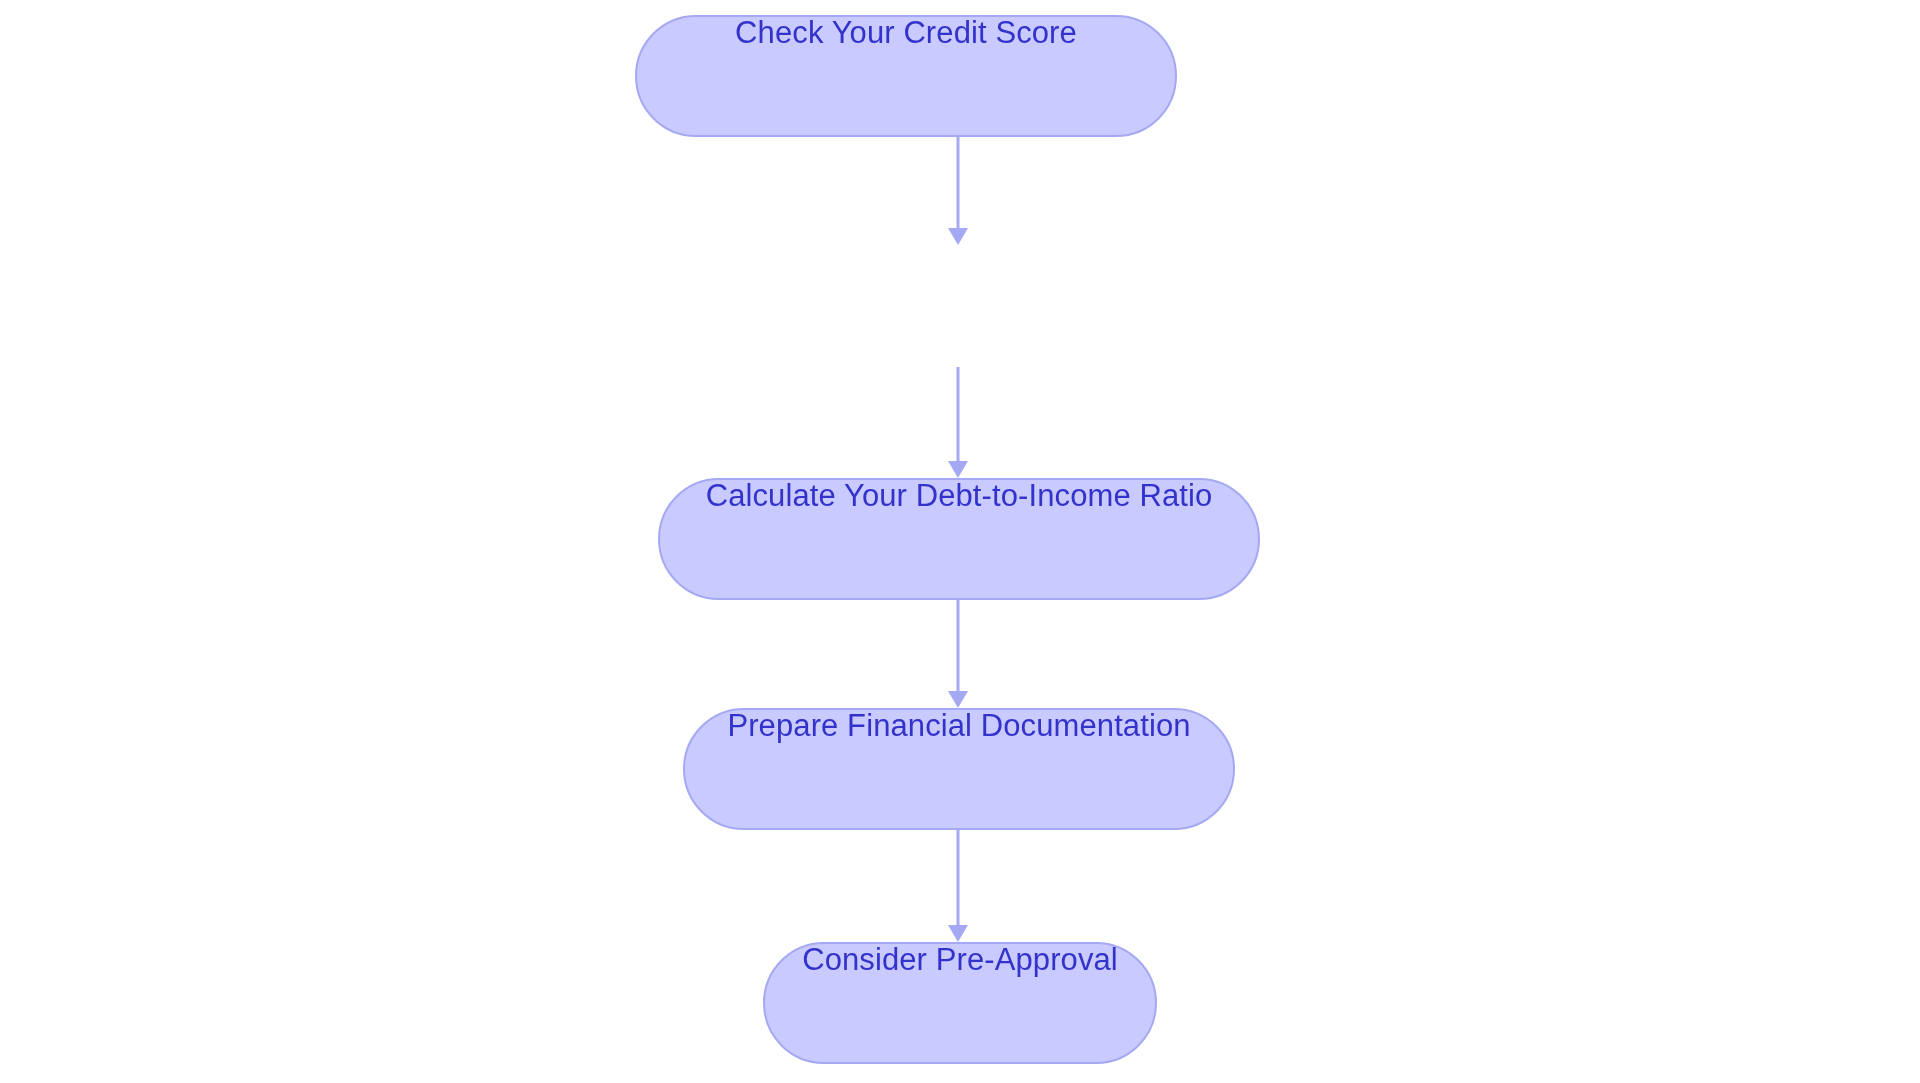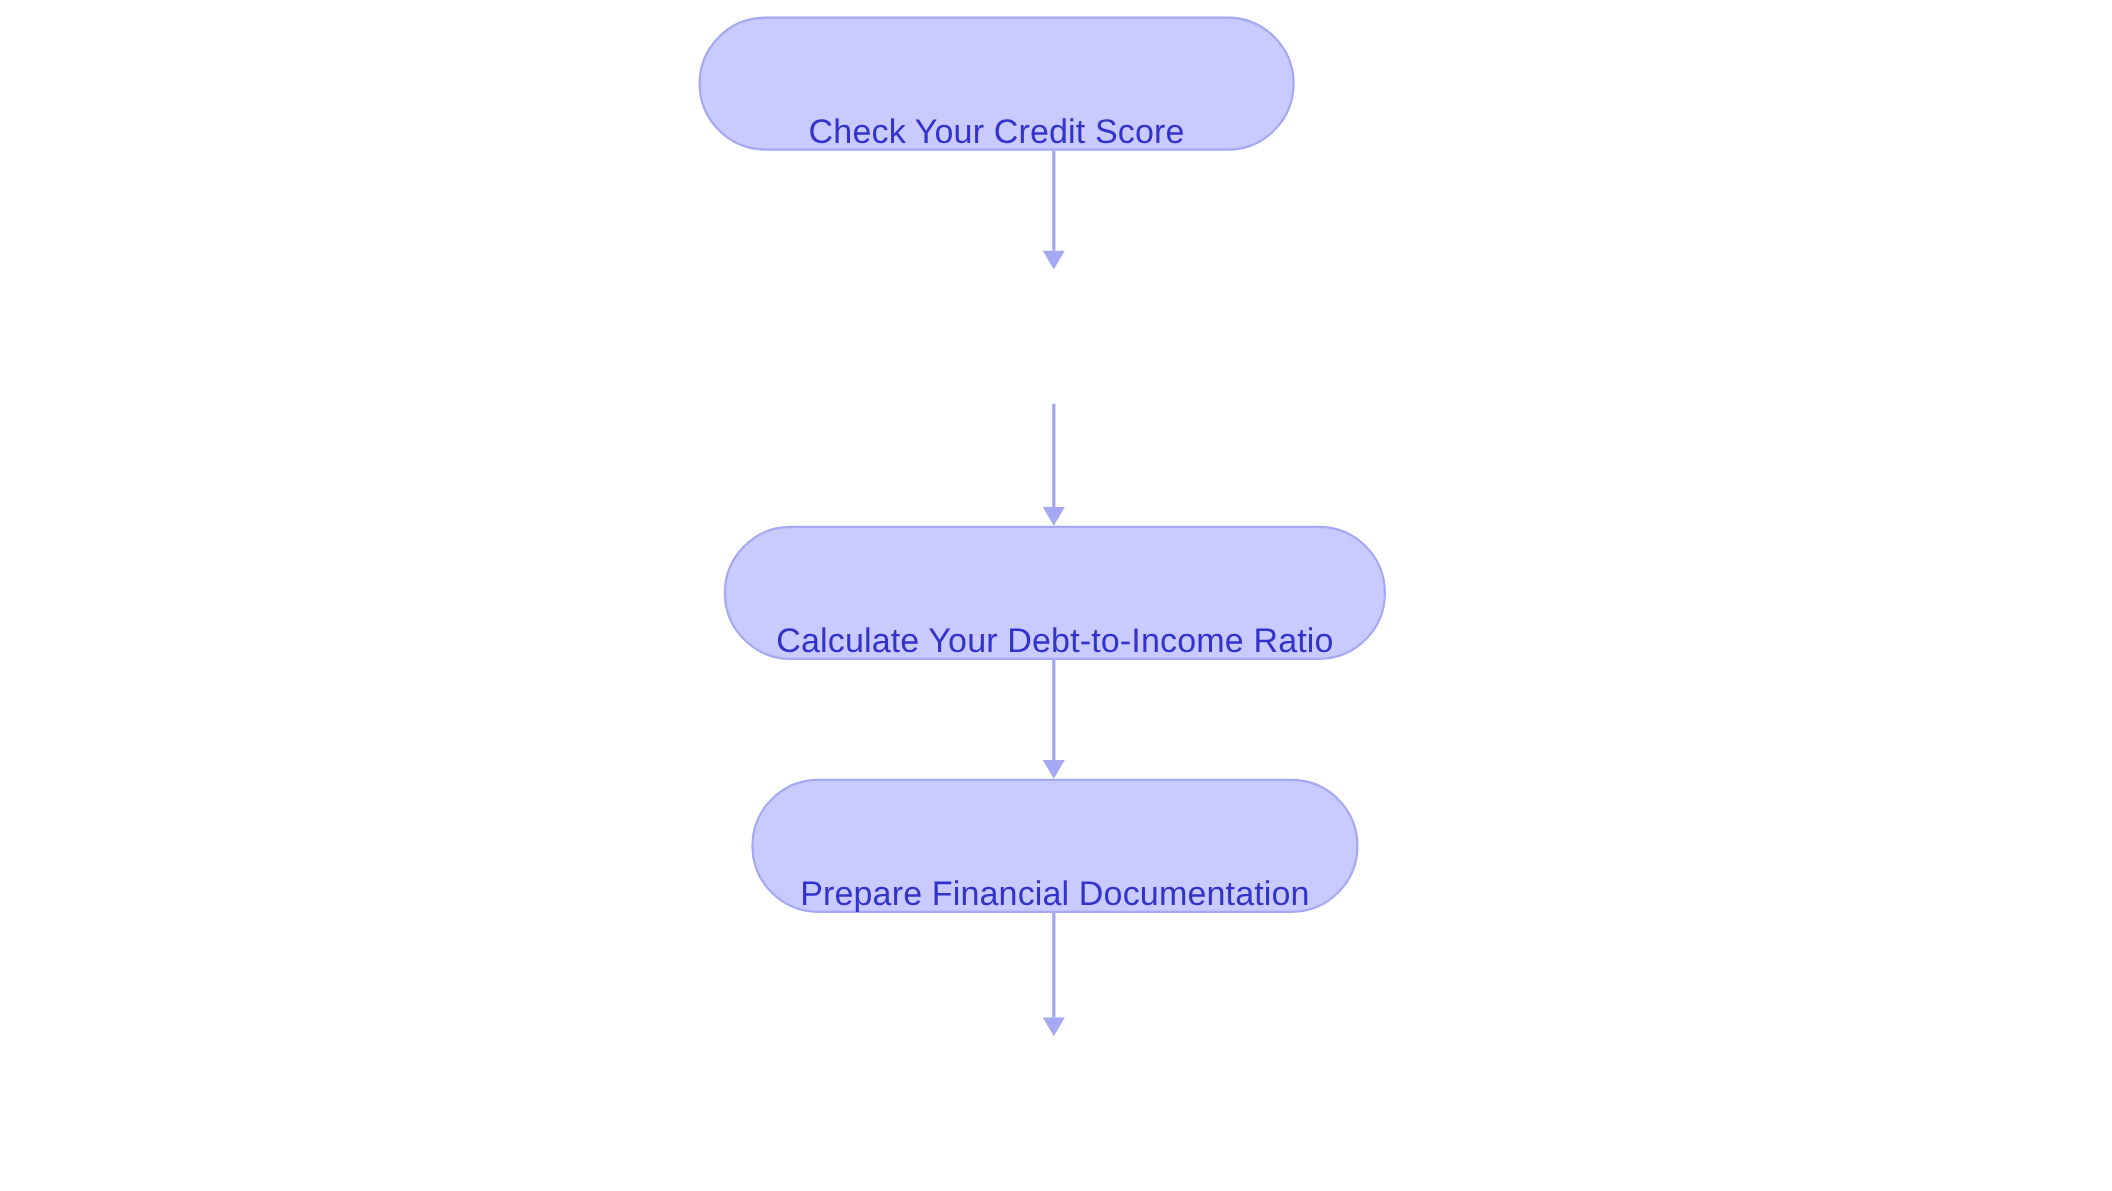--- a/index.html
+++ b/index.html
@@ -18,21 +18,21 @@
     position: relative;
     width: 1920px;
     height: 1083px;
     background: #ffffff;
   }
 
   .node {
     position: absolute;
     box-sizing: border-box;
     display: flex;
-    align-items: flex-end;
+    align-items: flex-start;
     justify-content: center;
     background: #c9caff;
     border: 2px solid #a5a8f3;
     border-radius: 62px;
     color: #3333cc;
     font-size: 31px;
     font-weight: 400;
     letter-spacing: 0.1px;
     white-space: nowrap;
     line-height: 1;
@@ -102,14 +102,17 @@
 
 
   <div class="node" style="left:683px; top:708px; width:552px; height:122px;">
     <span class="node-label">Prepare Financial Documentation</span>
   </div>
 
   <div class="node" style="left:658px; top:478px; width:602px; height:122px;">
     <span class="node-label">Calculate Your Debt-to-Income Ratio</span>
   </div>
 
+  <div class="node" style="left:763px; top:942px; width:394px; height:122px;">
+    <span class="node-label">Consider Pre-Approval</span>
+  </div>
 
 </div>
 
 </body></html>

